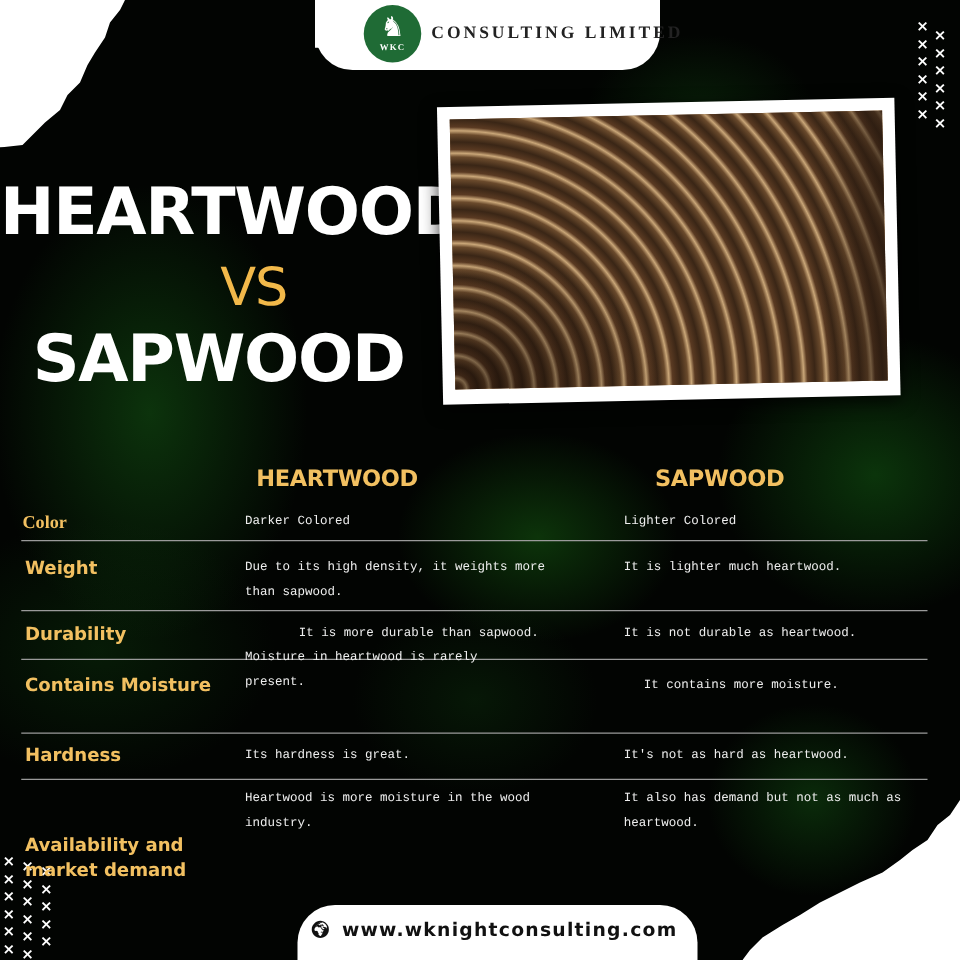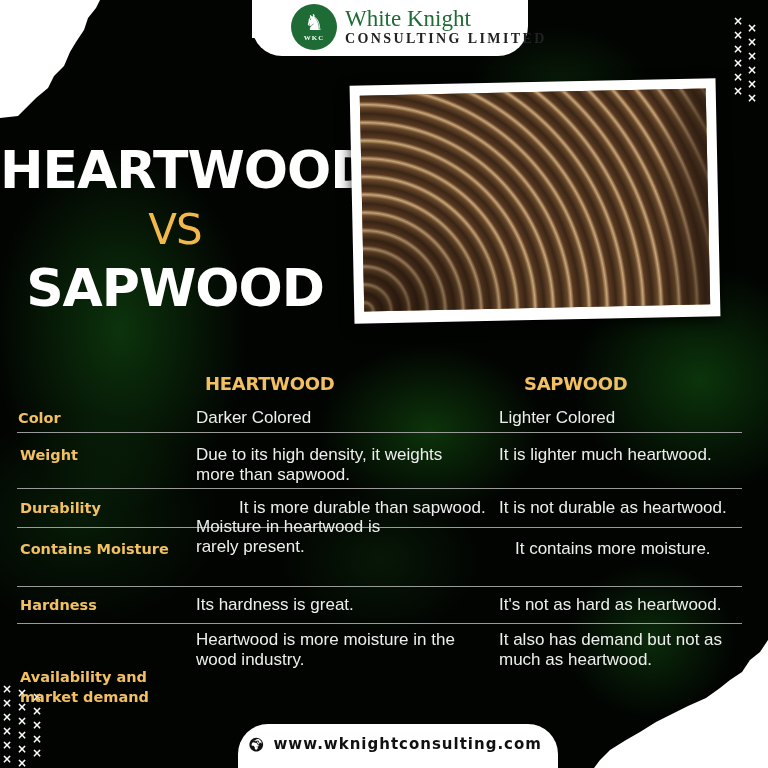--- a/index.html
+++ b/index.html
@@ -44,21 +44,21 @@
   .logo-sub { font-family: "Liberation Serif", serif; font-size: 14px; letter-spacing: 2.4px; color: #222; font-weight: bold; }
 
   .x-grid { position: absolute; color: #fff; font-size: 12px; font-weight: bold; line-height: 14px; font-family: "DejaVu Sans", sans-serif; }
   .x-col { position: absolute; display: flex; flex-direction: column; }
 
   .title {
     position: absolute; left: 0; width: 350px; text-align: center; color: #fff;
     font-family: "DejaVu Sans", sans-serif; font-weight: bold; letter-spacing: -1px;
   }
   .t1 { top: 140px; font-size: 52px; }
-  .t2 { top: 205px; font-size: 42px; color: #f2b94a; font-weight: normal; }
+  .t2 { top: 205px; font-size: 42px; color: #f2b94a; font-weight: normal; padding-left: 28px; }
   .t3 { top: 258px; font-size: 52px; }
 
   .photo {
     position: absolute; left: 352px; top: 82px; width: 366px; height: 238px;
     background: #fff; transform: rotate(-1.2deg); box-shadow: 0 4px 14px rgba(0,0,0,0.8);
   }
   .photo-inner {
     position: absolute; left: 10px; top: 10px; right: 10px; bottom: 12px;
     background:
       repeating-radial-gradient(circle at 0% 100%, #3a2616 0px, #6a4a2c 6px, #c9a678 9px, #5a3a22 12px, #3a2616 18px),
@@ -73,22 +73,22 @@
 
   .col-head {
     position: absolute; top: 373px; color: #f2c061; font-weight: bold;
     font-family: "DejaVu Sans", sans-serif; font-size: 18px; letter-spacing: -0.3px;
   }
   .row-label {
     position: absolute; left: 18px; color: #f2c061; font-weight: bold;
     font-family: "DejaVu Sans", sans-serif; font-size: 14.5px; line-height: 20px; width: 170px;
   }
   .cell {
-    position: absolute; color: #eee; font-family: Liberation Sans, sans-serif;
-    font-size: 17px; line-height: 20px;
+    position: absolute; color: #eee; font-family: Liberation Mono, monospace;
+    font-size: 10px; line-height: 20px;
   }
   .cell.hw { left: 196px; width: 290px; }
   .cell.sw { left: 499px; width: 260px; }
   .sep { position: absolute; left: 17px; width: 725px; height: 1px; background: #9a9a9a; }
 
   .torn-br {
     position: absolute; left: 560px; top: 640px; width: 208px; height: 128px; background: #fff;
     clip-path: polygon(208px 0, 200px 12px, 190px 20px, 182px 32px, 170px 40px, 160px 48px, 146px 58px, 128px 66px, 112px 74px, 96px 82px, 80px 92px, 66px 100px, 50px 110px, 40px 120px, 34px 128px, 208px 128px);
   }
   .footer-pill {
@@ -107,21 +107,20 @@
 <div class="bg"></div>
 <div class="torn-tl"></div>
 
 <div class="header-pill"></div>
 <div class="logo">
   <div class="logo-circle">
     <span class="logo-knight">♞</span>
     <span class="logo-wkc">WKC</span>
   </div>
   <div class="logo-text">
-    <span class="logo-name">White Knight</span>
     <span class="logo-sub">CONSULTING LIMITED</span>
   </div>
 </div>
 
 <div class="x-grid" style="left:733px;top:14px;">
   <div class="x-col" style="left:0;top:0;">
       <span>×</span>
       <span>×</span>
       <span>×</span>
       <span>×</span>
@@ -167,21 +166,21 @@
 <div class="title t2">VS</div>
 <div class="title t3">SAPWOOD</div>
 
 <div class="photo">
   <div class="photo-inner"></div>
 </div>
 
 <div class="col-head" style="left:205px;">HEARTWOOD</div>
 <div class="col-head" style="left:524px;">SAPWOOD</div>
 
-<div class="row-label" style="top:408px;">Color</div>
+<div class="row-label" style="top:408px;font-family:Liberation Serif, serif;">Color</div>
 <div class="cell hw" style="top:408px;">Darker Colored</div>
 <div class="cell sw" style="top:408px;">Lighter Colored</div>
 <div class="sep" style="top:432px;"></div>
 
 <div class="row-label" style="top:445px;left:20px;">Weight</div>
 <div class="cell hw" style="top:445px;width:270px;">Due to its high density, it weights more than sapwood.</div>
 <div class="cell sw" style="top:445px;">It is lighter much heartwood.</div>
 <div class="sep" style="top:488px;"></div>
 
 <div class="row-label" style="top:498px;left:20px;">Durability</div>

